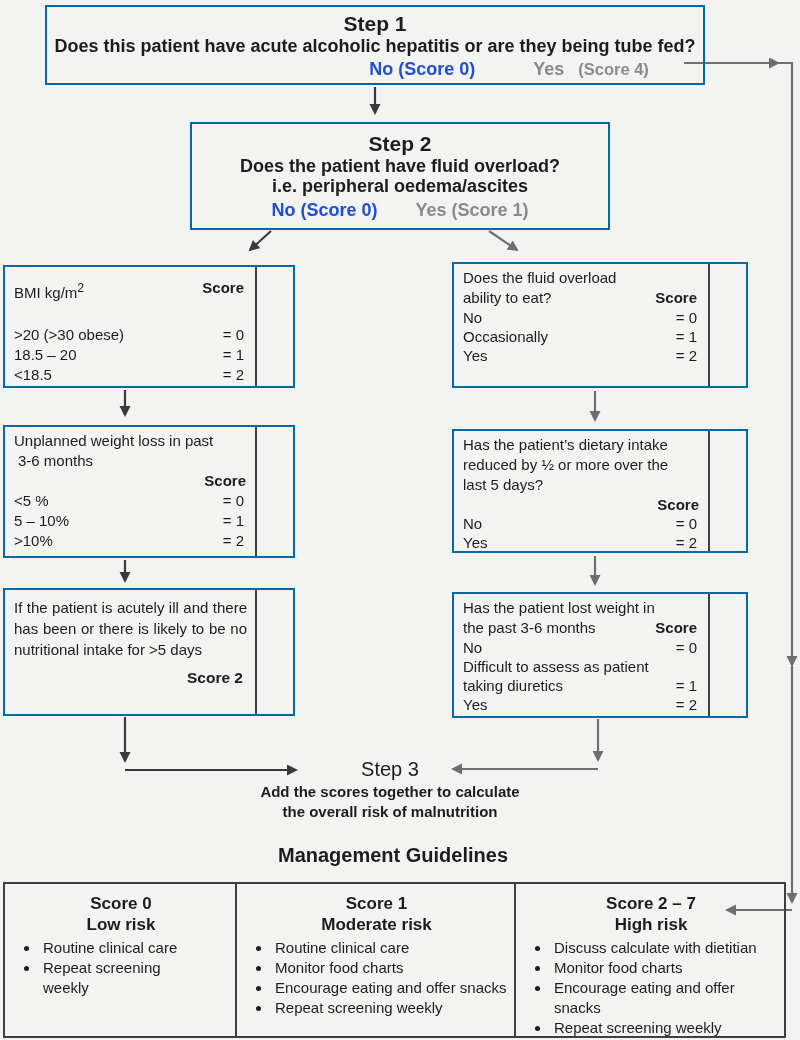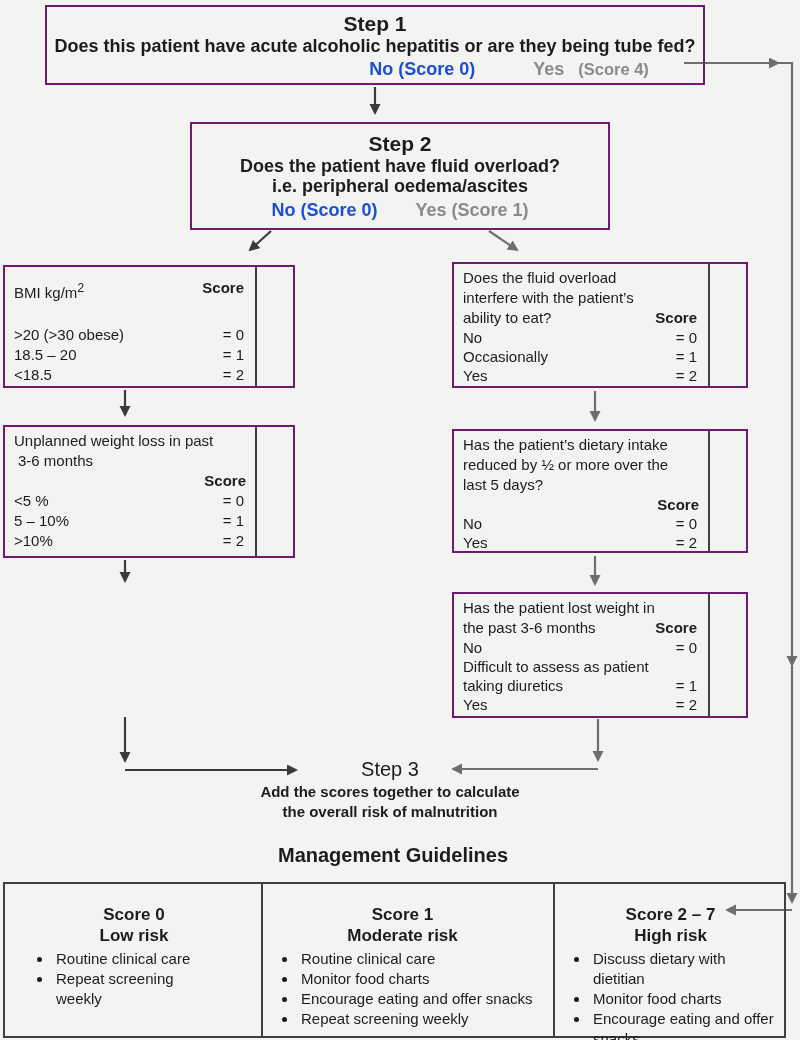--- a/index.html
+++ b/index.html
@@ -1,21 +1,21 @@
 <!DOCTYPE html>
 <html><head>
 <meta charset="utf-8">
 <style>
   html,body{margin:0;padding:0;background:#e8e8e6;}
   .canvas{
     position:relative;width:800px;height:1040px;background:#f3f3f1;
     font-family:"Liberation Sans",sans-serif;color:#1c1c1c;overflow:hidden;
   }
   .abs{position:absolute;box-sizing:border-box;}
-  .box{border:2px solid #701a75;}
+  .box{border:2px solid #0369a1;}
   .tc{text-align:center;}
   .gray{color:#8a8a8a;}
   .dark{color:#1d4ed8;}
 
   
   .step-title{font-size:21px;font-weight:bold;line-height:25px;}
   .step-q{font-size:18px;font-weight:bold;line-height:20px;}
   .choices{display:flex;justify-content:center;font-size:18px;font-weight:bold;line-height:24px;}
   .step1-choices{gap:58px;position:relative;left:134px;margin-top:1px;}
   .step2-choices{gap:38px;margin-top:2px;}
@@ -36,21 +36,21 @@
   .score2{ text-align:right;padding-right:8px;font-weight:bold;margin-top:9px;font-size:15.5px;}
 
   
   .step3{width:400px;left:190px;top:756px;text-align:center;}
   .step3 .t{font-size:20px;font-weight:normal;line-height:26px;}
   .step3 .l{font-size:15px;font-weight:bold;line-height:20px;}
 
   
   .mg-title{left:0;top:844px;width:786px;text-align:center;font-size:20px;font-weight:bold;}
   .mg-table{left:3px;top:882px;width:783px;height:156px;border:2px solid #3f3f3f;display:flex;}
-  .mg-col{box-sizing:border-box;padding:20px 6px 0 8px;margin-left:13px;}
+  .mg-col{box-sizing:border-box;padding:9px 6px 0 8px;}
   .mg-col + .mg-col{border-left:2px solid #3f3f3f;}
   .mg-c1{width:230px;}
   .mg-c2{width:279px;}
   .mg-c3{flex:1;}
   .mg-h{text-align:center;font-size:17px;font-weight:bold;line-height:21px;}
   .mg-ul{margin:3px 0 0 0;padding-left:27px;}
   .mg-ul li{font-size:15px;line-height:20px;padding-left:3px;}
   .mg-c1 .mg-ul li{max-width:150px;}
 
   svg.connectors{position:absolute;left:0;top:0;pointer-events:none;}
@@ -146,25 +146,31 @@
           <span>5 – 10%</span><span class="val">= 1</span>
         </div>
         <div class="rowline">
           <span>&gt;10%</span><span class="val">= 2</span>
         </div>
       </div>
     </div>
     <div class="score-cell"></div>
   </div>
 
+  <div class="abs box crit" style="left:3px;top:588px;width:292px;height:128px;">
+    <div class="crit-main" style="padding-top:7px;">
+      <div class="just">If the patient is acutely ill and there has been or there is likely to be no nutritional intake for &gt;5 days</div>
+      <div class="score2">Score 2</div>
+    </div>
+    <div class="score-cell"></div>
+  </div>
 
   <div class="abs box crit rows19" style="left:452px;top:262px;width:296px;height:126px;">
     <div class="crit-main" style="padding-top:4px;">
       <div class="line">Does the fluid overload</div>
-      <div class="line">interfere with the patient’s</div>
       <div class="rowline" style="line-height:20px;">
         <span>ability to eat?</span>
         <span class="score-inline">Score</span>
       </div>
       <div>
         <div class="rowline">
           <span>No</span><span class="val">= 0</span>
         </div>
         <div class="rowline">
           <span>Occasionally</span><span class="val">= 1</span>
@@ -244,21 +250,21 @@
         <li>Routine clinical care</li>
         <li>Monitor food charts</li>
         <li>Encourage eating and offer snacks</li>
         <li>Repeat screening weekly</li>
       </ul>
     </div>
     <div class="mg-col mg-c3">
       <div class="mg-h">Score 2 – 7</div>
       <div class="mg-h">High risk</div>
       <ul class="mg-ul">
-        <li>Discuss dietary with dietitian</li>
+        <li>Discuss calculate with dietitian</li>
         <li>Monitor food charts</li>
         <li>Encourage eating and offer snacks</li>
         <li>Repeat screening weekly</li>
       </ul>
     </div>
   </div>
 
 </div>
 
 </body></html>

